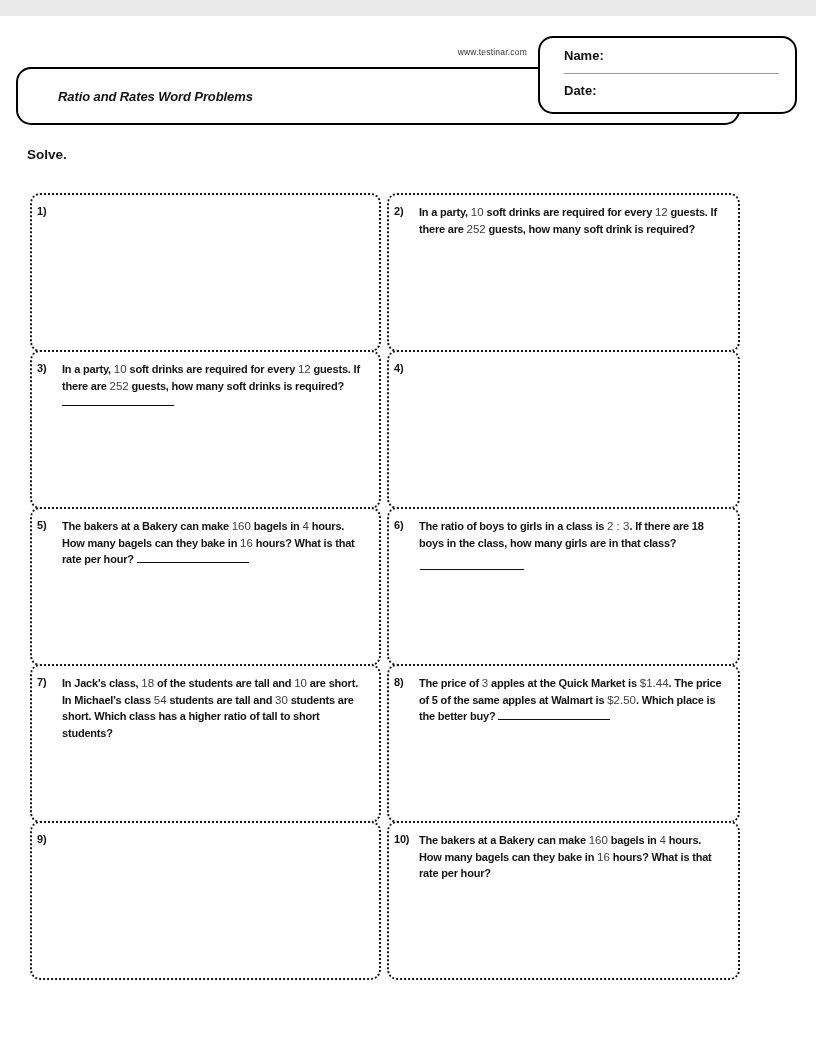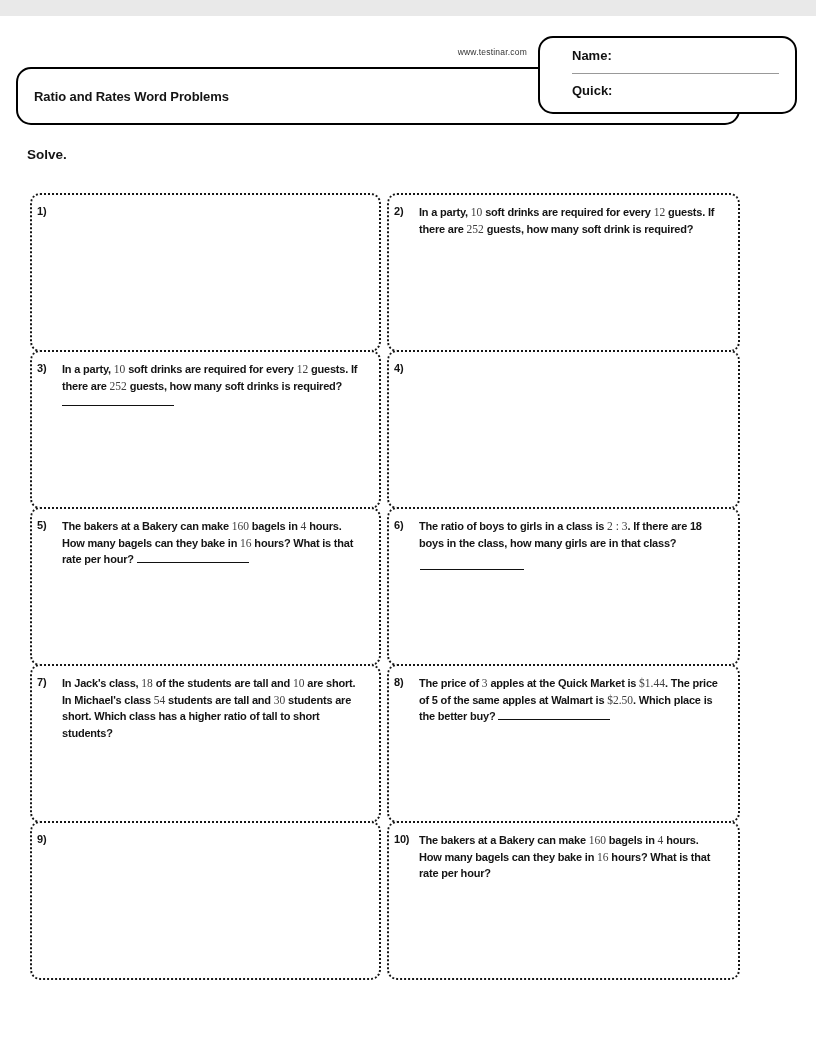--- a/index.html
+++ b/index.html
@@ -10,27 +10,27 @@
     font-family:"Liberation Sans", sans-serif; color:#141414;
   }
   
   .watermark {
     position:absolute; top:31px; left:330px; width:197px;
     text-align:right; font-size:8.5px; color:#333; letter-spacing:0.2px;
   }
   .title-box {
     position:absolute; left:16px; top:51px; width:724px; height:58px;
     border:2.5px solid #000; border-radius:15px; background:#fff; z-index:1;
-    display:flex; align-items:center; padding-left:16px;
+    display:flex; align-items:center; padding-left:40px;font-style:italic;
   }
   .title-box .title { font-size:13px; font-weight:bold; letter-spacing:-0.1px; }
   .name-box {
     position:absolute; left:538px; top:20px; width:259px; height:78px;
     border:2.5px solid #000; border-radius:15px; background:#fff; z-index:2;
-    padding:10px 16px 8px 32px; display:flex; flex-direction:column;
+    padding:10px 16px 8px 24px; display:flex; flex-direction:column;
   }
   .name-box .label { font-size:13px; font-weight:bold; color:#111; }
   .name-box .sep { border:0; border-top:1px solid #999; margin:10px 0 9px 0; }
   
   .solve { position:absolute; left:27px; top:131px; font-size:13.5px; font-weight:bold;text-align:right; }
   
   .grid { position:absolute; left:30px; top:177px; width:710px; }
   .problem-row { display:flex; gap:6px; height:159px; }
   .problem-row + .problem-row { margin-top:-2px; }
   .cell {
@@ -41,21 +41,21 @@
   .cell.c-right { width:353px; }
   .num {
     width:22px; flex:0 0 22px; font-size:11px; font-weight:bold;
     letter-spacing:-0.2px; padding-top:1px;
   }
   .txt {
     flex:1; font-size:11px; font-weight:bold; line-height:16.5px;
     letter-spacing:-0.2px; padding-left:3px; padding-right:6px;
   }
   .num-serif {
-    font-family:Liberation Serif, serif; font-weight:normal;
+    font-family:Liberation Sans, sans-serif; font-weight:normal;
     font-size:11.5px; color:#3d3d3d; letter-spacing:0;
   }
   .blank {
     display:inline-block; width:112px; height:11px;
     border-bottom:1.6px solid #111; vertical-align:baseline;
   }
   .blankline {
     width:104px; height:1px; border-bottom:1.6px solid #111;
     margin-top:18px; margin-left:1px;
   }
@@ -67,21 +67,21 @@
 
   <div class="watermark">www.testinar.com</div>
 
   <div class="title-box">
     <span class="title">Ratio and Rates Word Problems</span>
   </div>
 
   <div class="name-box">
     <span class="label">Name:</span>
     <hr class="sep">
-    <span class="label">Quick:</span>
+    <span class="label">Date:</span>
   </div>
 
   <div class="solve">Solve.</div>
 
   <div class="grid">
       <div class="problem-row">
         <div class="cell c-left">
           <div class="num">1)</div>
         </div>
         <div class="cell c-right">

